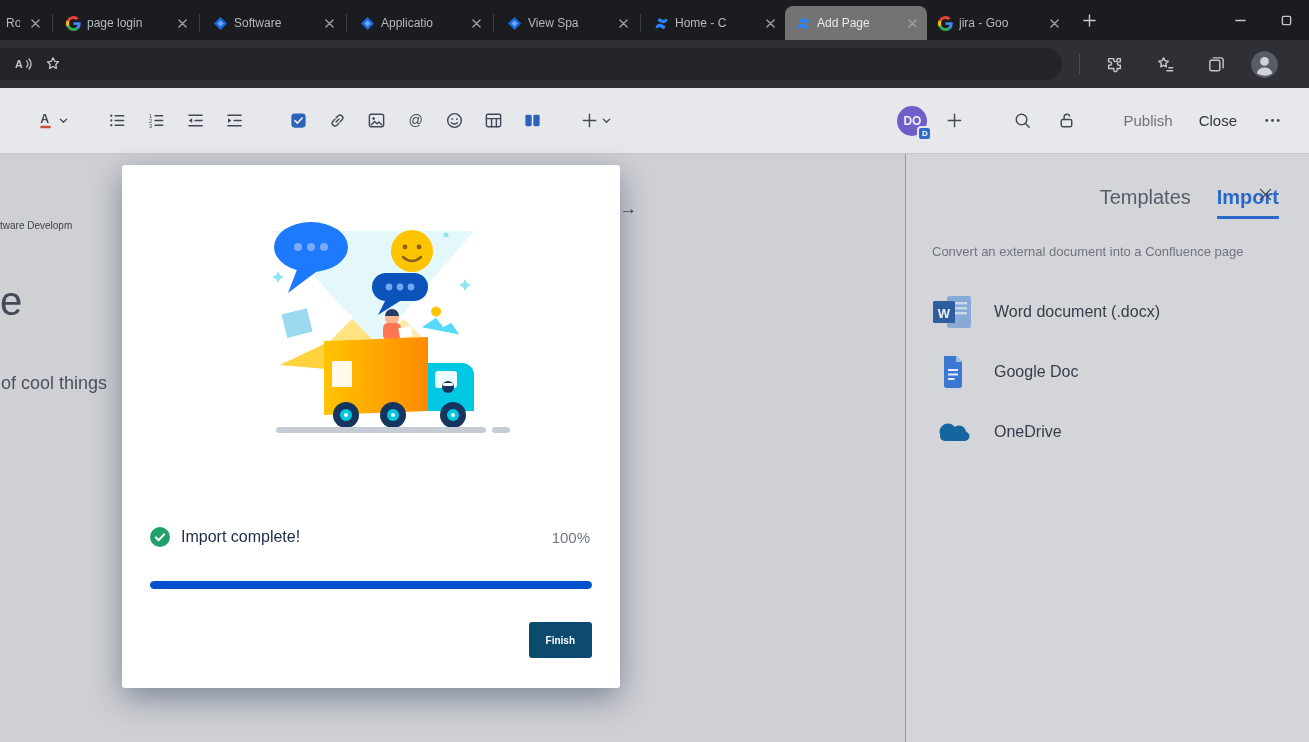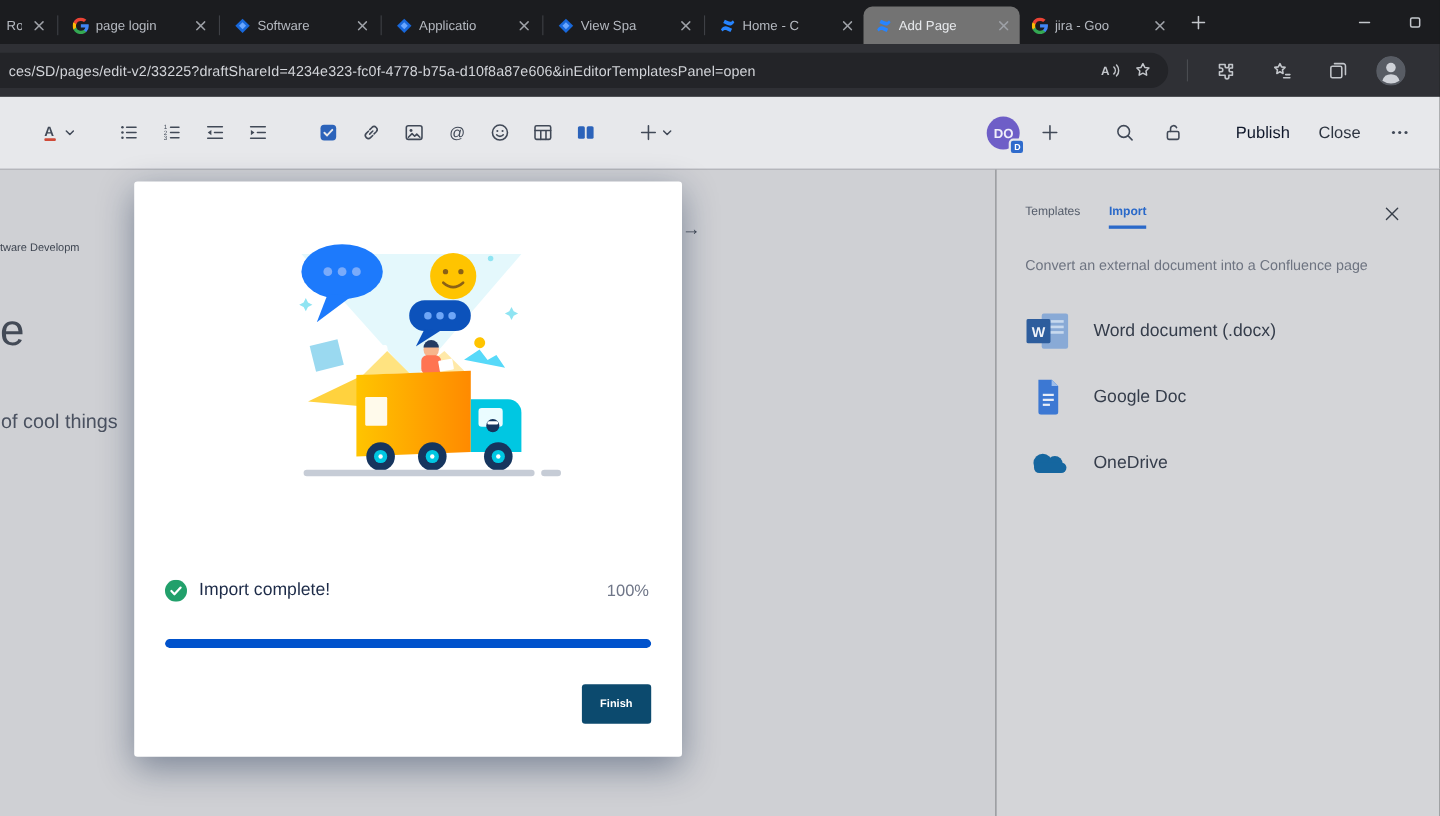--- a/index.html
+++ b/index.html
@@ -40,34 +40,34 @@
                     padding:0 20px 0 36px; gap:5px; color:#414957; }
   .tbtn { height:34px; min-width:34px; border-radius:4px; display:flex; align-items:center; justify-content:center; gap:2px; }
   .tbtn svg { width:19px; height:19px; }
   .tbtn .chev svg { width:11px; height:11px; }
   .tb-gap { width:20px; flex:none; }
   .tb-right { margin-left:auto; display:flex; align-items:center; gap:10px; }
   .collab-avatar { position:relative; width:30px; height:30px; border-radius:50%; background:#6e5ec7; color:#f0eef9;
                    font-size:12px; font-weight:bold; display:flex; align-items:center; justify-content:center; }
   .avatar-badge { position:absolute; right:-5px; bottom:-5px; min-width:15px; height:15px; padding:0 2px; background:#2f6bcc;
                   border:2px solid #e7e8eb; border-radius:4px; color:#fff; font-size:8px; display:flex; align-items:center; justify-content:center; }
-  .publish-btn { color:#0f172a; font-size:15px; font-weight:500; padding:6px 8px; background:none; border:none; font-family:inherit; }
+  .publish-btn { color:#737373; font-size:15px; font-weight:500; padding:6px 8px; background:none; border:none; font-family:inherit; }
   .close-editor-btn { color:#2e3541; font-size:15px; padding:6px 8px; background:none; border:none; font-family:inherit; }
 
   
   .workspace { display:flex; height:588px; }
   .content { flex:1; position:relative; background:#cfd0d4; overflow:hidden; }
   .frag-top { position:absolute; top:66px; left:0; font-size:10px; color:#3d4450; white-space:nowrap; }
   .frag-arrow { position:absolute; top:45px; left:620px; font-size:17px; color:#3d4450; }
   .frag-mid { position:absolute; top:125px; left:0; font-size:40px; color:#434a56; }
   .frag-list { position:absolute; top:219px; left:1px; font-size:18px; color:#4a5160; white-space:nowrap; }
 
   
   .panel { width:404px; flex:none; background:#d4d5d8; border-left:1px solid #97999e; position:relative; padding:32px 30px 0 26px; }
-  .panel-tabs { display:flex; gap:26px; align-items:flex-start; font-size:11px; }
+  .panel-tabs { display:flex; gap:26px; align-items:flex-start; font-size:20px;justify-content:flex-end; }
   .ptab { color:#555d6b; font-weight:500; padding-bottom:7px; cursor:default; }
   .ptab.active { color:#2a69c9; font-weight:600; border-bottom:3px solid #2a69c9; }
   .panel-close { position:absolute; top:30px; right:34px; width:20px; height:20px; color:#39404b; display:flex; align-items:center; justify-content:center; }
   .panel-close svg { width:17px; height:17px; }
   .panel-desc { margin-top:24px; font-size:13px; line-height:1.45; color:#6e7481; max-width:325px; }
   .panel-items { margin-top:20px; display:flex; flex-direction:column; }
   .panel-item { display:flex; align-items:center; gap:20px; height:60px; font-size:16px; color:#353d4b; }
   .pi-icon { width:42px; display:flex; justify-content:center; flex:none; }
 
   
@@ -232,21 +232,20 @@
       <span class="win-btn">
           <svg viewBox="0 0 12 12" class="stroke" stroke-width="1.2" style="width:11px;height:11px">
             <rect x="1.5" y="1.5" width="9" height="9" rx="1.5"></rect>
           </svg>
         </span>
     </div>
   </div>
 
   <div class="address-bar">
     <div class="url-field">
-      <span class="url-text">ces/SD/pages/edit-v2/33225?draftShareId=4234e323-fc0f-4778-b75a-d10f8a87e606&amp;inEditorTemplatesPanel=open</span>
       <span class="field-icon">
           <svg viewBox="0 0 20 20">
             <text x="1" y="14.5" font-size="12" font-weight="bold" fill="currentColor">A</text>
             <path d="M14 6.5a5 5 0 0 1 0 7M16.7 4.5a8 8 0 0 1 0 11" class="stroke" stroke-width="1.3"></path>
           </svg>
         </span>
       <span class="field-icon">
           <svg viewBox="0 0 20 20" class="stroke" stroke-width="1.4">
             <path d="M10 3.2l1.9 3.8 4.2.6-3 3 .7 4.2-3.8-2-3.8 2 .7-4.2-3-3 4.2-.6z"></path>
           </svg>

